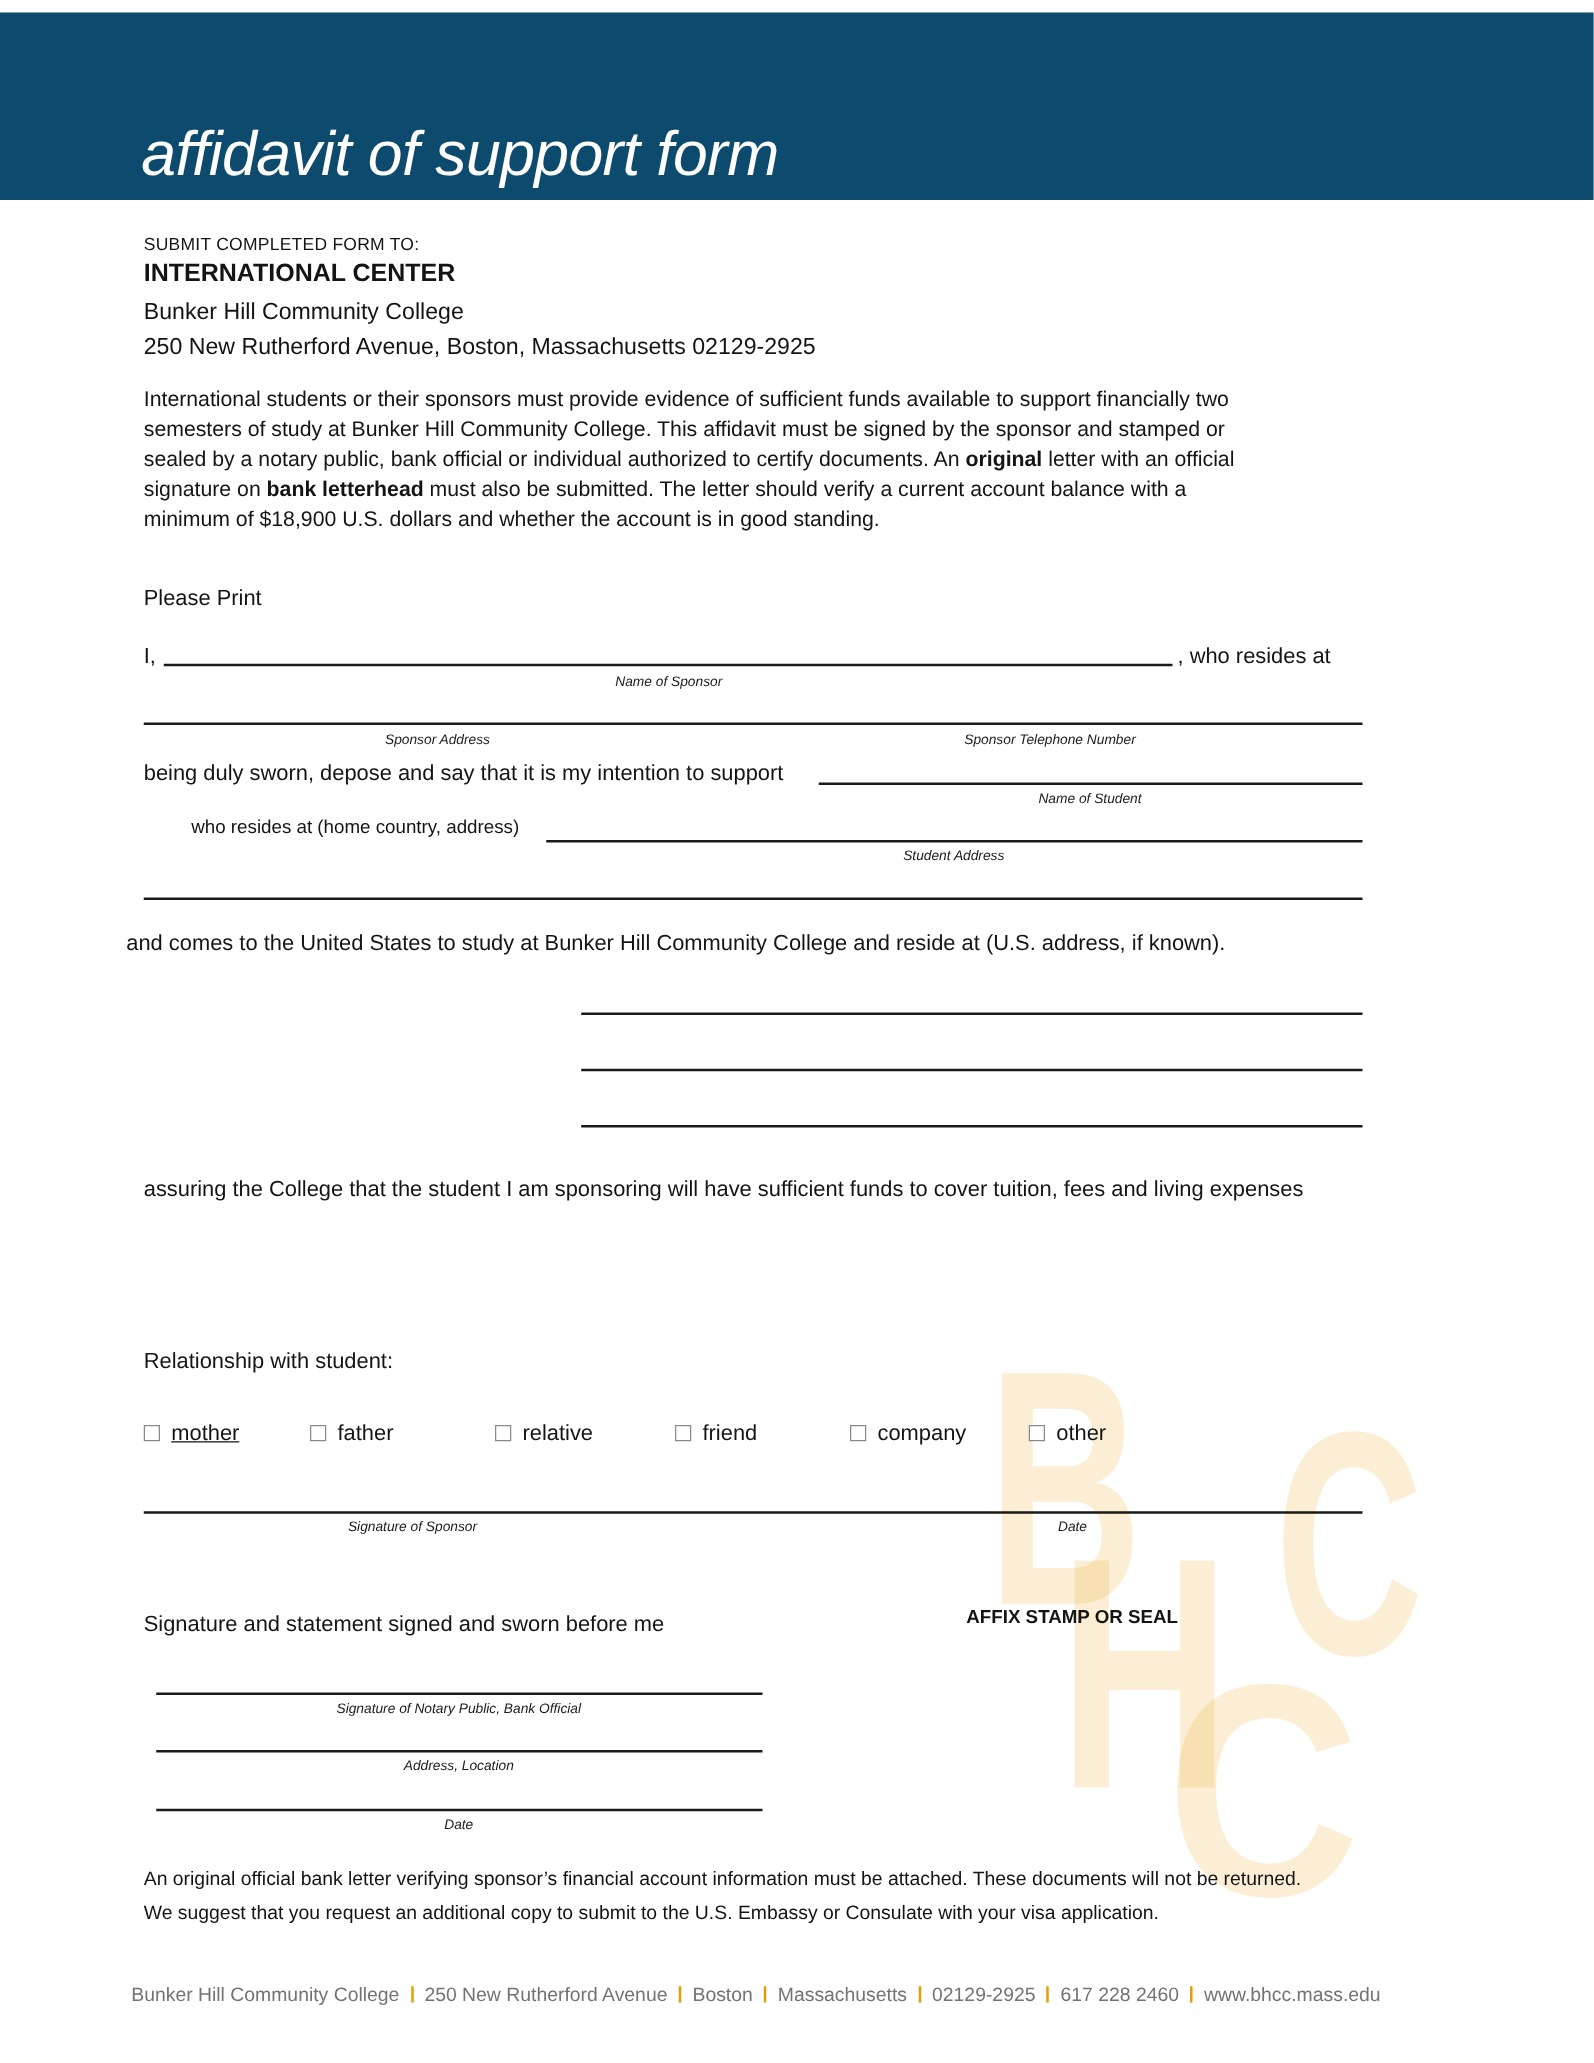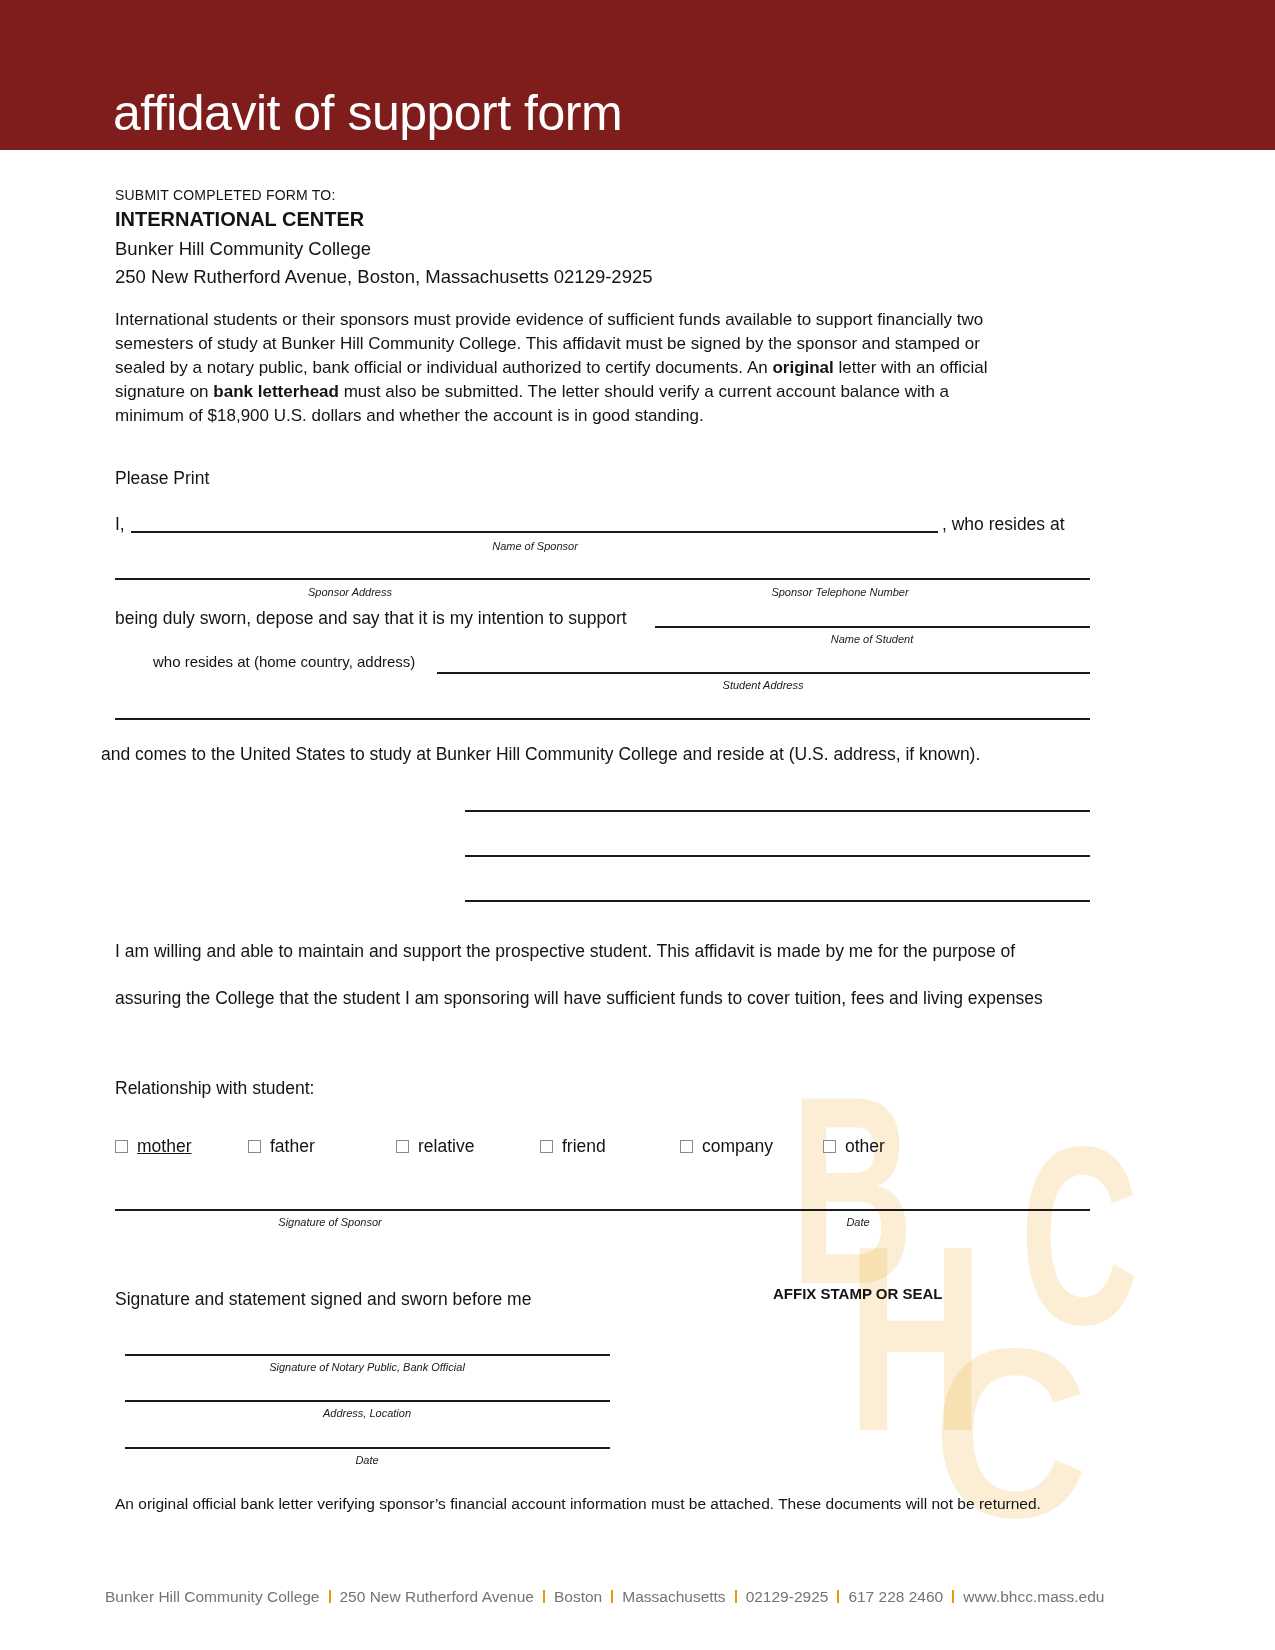--- a/index.html
+++ b/index.html
@@ -4,21 +4,21 @@
 <style>
   * { margin:0; padding:0; box-sizing:border-box; }
   html,body { background:#fff; }
   body {
     width:1275px; height:1650px; position:relative; overflow:hidden;
     font-family:"Liberation Sans","DejaVu Sans",sans-serif;
     color:#141414;
   }
 
   
-  .band { position:absolute; left:0; top:0; width:1275px; height:150px; background:#7f1d1d; }
+  .band { position:absolute; left:0; top:10px; width:1275px; height:150px; background:#0c4a6e;font-style:italic; }
   .band-title {
     position:absolute; left:113px; top:84px;
     font-size:50px; font-weight:400; letter-spacing:-0.5px; color:#ffffff;
     white-space:nowrap;
   }
 
   
   .s1 { font-size:14px; letter-spacing:0.2px; }
   .s2 { font-size:20px; font-weight:700; }
   .s3 { font-size:18.5px; }
@@ -100,21 +100,20 @@
 
 <div class="z1 line" style="left:115px; top:718px; width:975px;"></div>
 
 <div class="z1 body-txt" style="left:101px; top:744px; font-size:17.5px;">and comes to the United States to study at Bunker Hill Community College and reside at (U.S. address, if known).</div>
 
 <div class="z1 line" style="left:465px; top:810px; width:625px;"></div>
 <div class="z1 line" style="left:465px; top:855px; width:625px;"></div>
 <div class="z1 line" style="left:465px; top:900px; width:625px;"></div>
 
 <div class="z1 body-txt" style="left:115px; top:928px; font-size:17.5px; line-height:46.5px;">
-  <div>I am willing and able to maintain and support the prospective student. This affidavit is made by me for the purpose of</div>
   <div>assuring the College that the student I am sponsoring will have sufficient funds to cover tuition, fees and living expenses</div>
 </div>
 
 <div class="z1 body-txt" style="left:115px; top:1078px; font-size:17.5px;">Relationship with student:</div>
 
 <div class="z1" style="left:115px; top:1136px; width:975px; height:22px;">
   <span class="cb-item" style="left:0;text-decoration:underline;"><span class="cbx"></span><span>mother</span></span>
   <span class="cb-item" style="left:133px;"><span class="cbx"></span><span>father</span></span>
   <span class="cb-item" style="left:281px;"><span class="cbx"></span><span>relative</span></span>
   <span class="cb-item" style="left:425px;"><span class="cbx"></span><span>friend</span></span>
@@ -133,17 +132,18 @@
 <div class="flabel z1" style="left:367px; top:1361px;">Signature of Notary Public, Bank Official</div>
 
 <div class="z1 line" style="left:125px; top:1400px; width:485px;"></div>
 <div class="flabel z1" style="left:367px; top:1407px;">Address, Location</div>
 
 <div class="z1 line" style="left:125px; top:1447px; width:485px;"></div>
 <div class="flabel z1" style="left:367px; top:1454px;">Date</div>
 
 <div class="z1" style="left:115px; top:1490px;">
   <div class="closing-line">An original official bank letter verifying sponsor’s financial account information must be attached. These documents will not be returned.</div>
+  <div class="closing-line">We suggest that you request an additional copy to submit to the U.S. Embassy or Consulate with your visa application.</div>
 </div>
 
 <div class="z1 footer-row" style="left:105px; top:1588px;">
   <span>Bunker Hill Community College</span><span class="fsep"></span><span>250 New Rutherford Avenue</span><span class="fsep"></span><span>Boston</span><span class="fsep"></span><span>Massachusetts</span><span class="fsep"></span><span>02129-2925</span><span class="fsep"></span><span>617 228 2460</span><span class="fsep"></span><span>www.bhcc.mass.edu</span>
 </div>
 
 </body></html>

